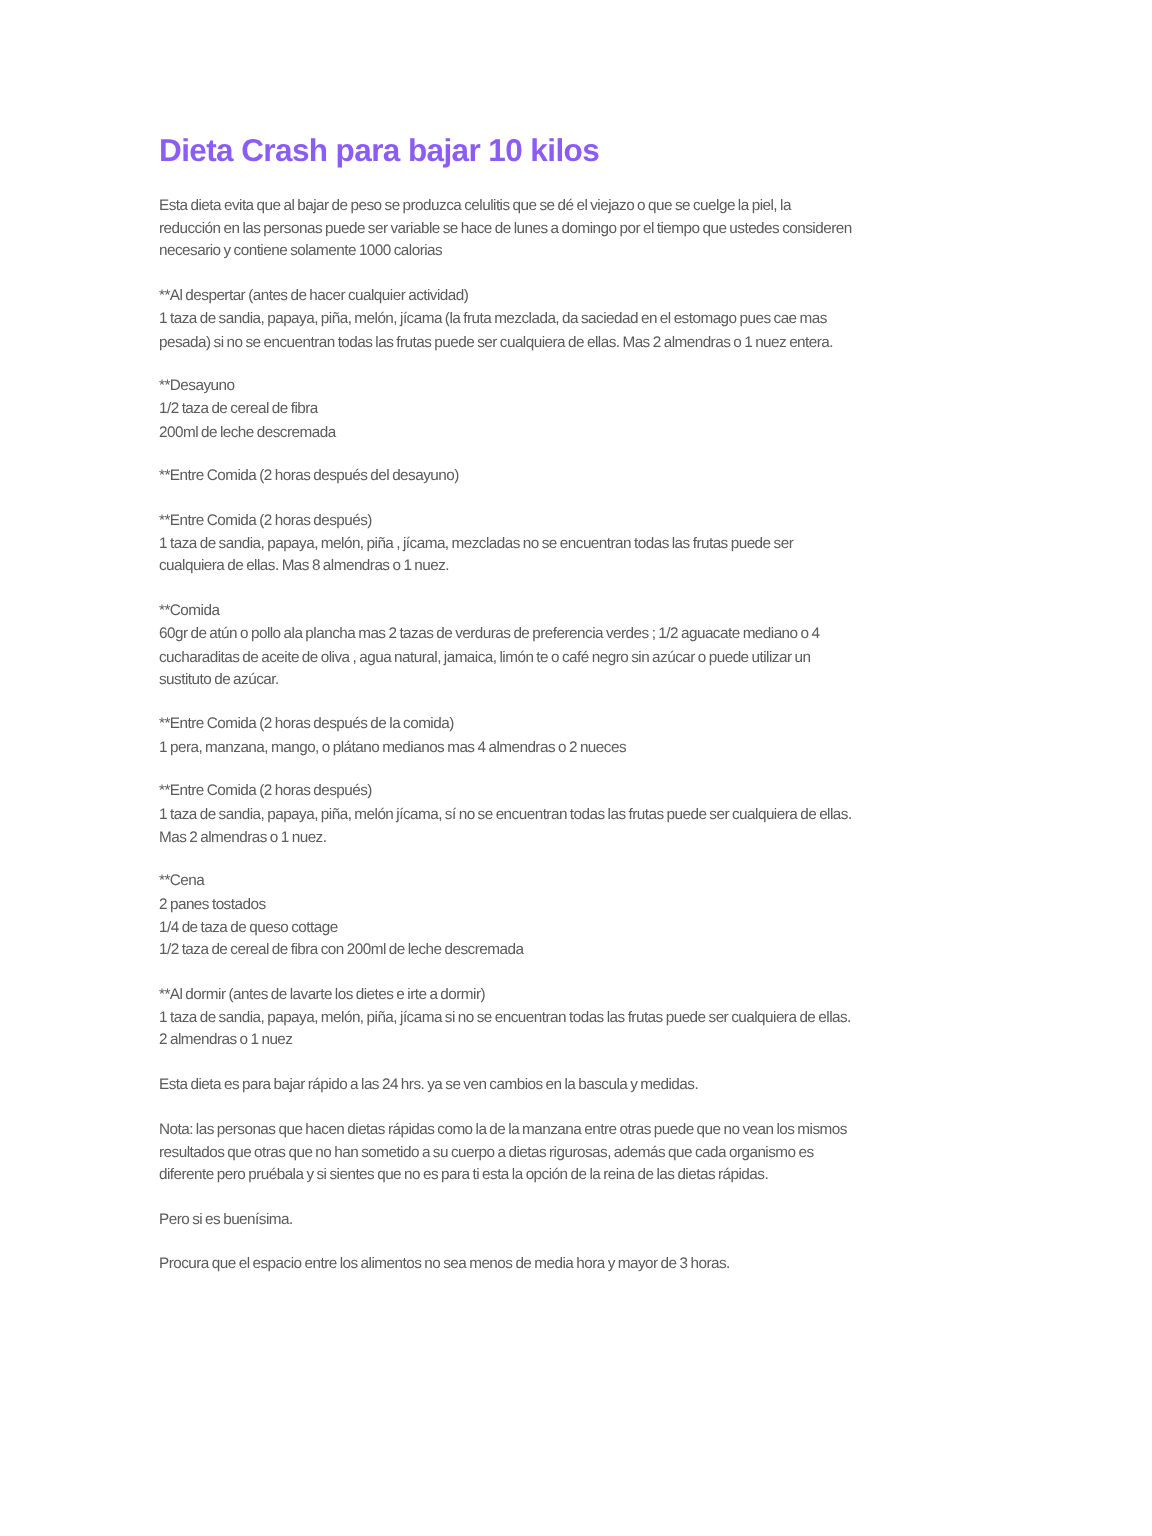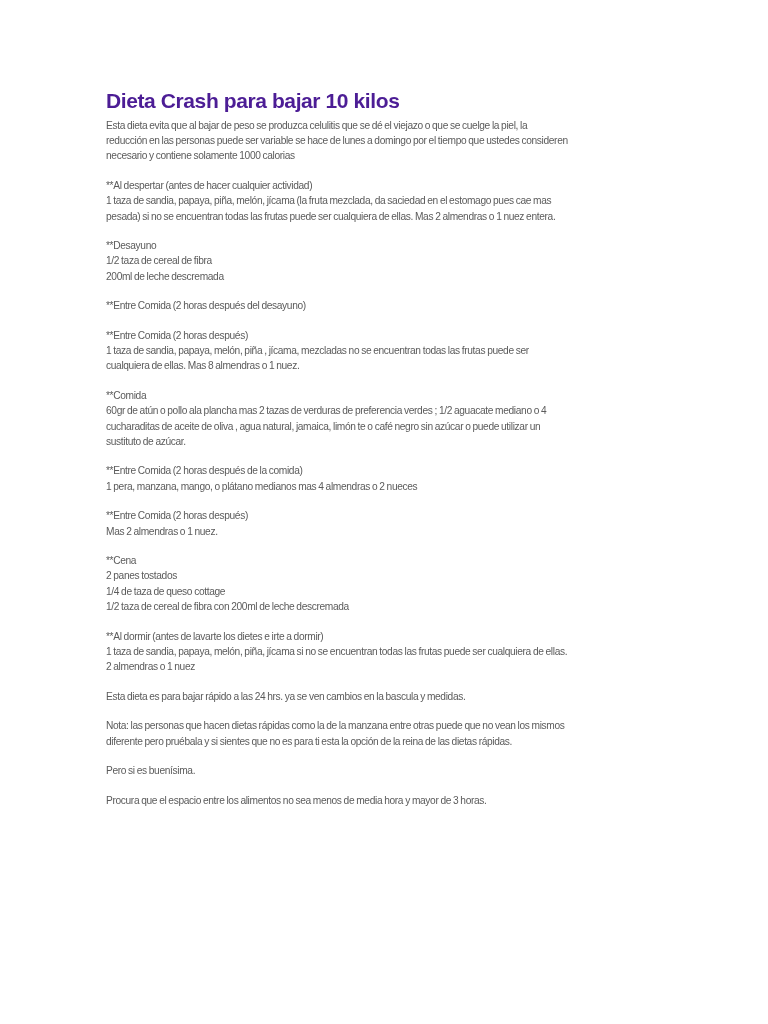--- a/index.html
+++ b/index.html
@@ -16,22 +16,22 @@
     .page {
       position: absolute;
       left: 106px;
       top: 88px;
       width: 560px;
     }
     .title {
       font-family: "Liberation Sans", sans-serif;
       font-weight: bold;
       font-size: 21px;
-      color: #4c1d95;
-      margin: 0 0 4px 0;
+      color: #8b5cf6;
+      margin: 0 0 16px 0;
       letter-spacing: -0.4px;
       line-height: 26px;
     }
     .para {
       font-family: Liberation Sans, sans-serif;
       font-size: 10.2px;
       color: #5b5b5b;
       line-height: 15.2px;
       margin: 0 0 14.5px 0;
       letter-spacing: -0.35px;
@@ -83,20 +83,21 @@
     <span class="line">sustituto de azúcar.</span>
   </p>
 
   <p class="para">
     <span class="line">**Entre Comida (2 horas después de la comida)</span>
     <span class="line">1 pera, manzana, mango, o plátano medianos mas 4 almendras o 2 nueces</span>
   </p>
 
   <p class="para">
     <span class="line">**Entre Comida (2 horas después)</span>
+    <span class="line">1 taza de sandia, papaya, piña, melón jícama, sí no se encuentran todas las frutas puede ser cualquiera de ellas.</span>
     <span class="line">Mas 2 almendras o 1 nuez.</span>
   </p>
 
   <p class="para">
     <span class="line">**Cena</span>
     <span class="line">2 panes tostados</span>
     <span class="line">1/4 de taza de queso cottage</span>
     <span class="line">1/2 taza de cereal de fibra con 200ml de leche descremada</span>
   </p>
 
@@ -105,20 +106,21 @@
     <span class="line">1 taza de sandia, papaya, melón, piña, jícama si no se encuentran todas las frutas puede ser cualquiera de ellas.</span>
     <span class="line">2 almendras o 1 nuez</span>
   </p>
 
   <p class="para">
     <span class="line">Esta dieta es para bajar rápido a las 24 hrs. ya se ven cambios en la bascula y medidas.</span>
   </p>
 
   <p class="para">
     <span class="line">Nota: las personas que hacen dietas rápidas como la de la manzana entre otras puede que no vean los mismos</span>
+    <span class="line">resultados que otras que no han sometido a su cuerpo a dietas rigurosas, además que cada organismo es</span>
     <span class="line">diferente pero pruébala y si sientes que no es para ti esta la opción de la reina de las dietas rápidas.</span>
   </p>
 
   <p class="para">
     <span class="line">Pero si es buenísima.</span>
   </p>
 
   <p class="para">
     <span class="line">Procura que el espacio entre los alimentos no sea menos de media hora y mayor de 3 horas.</span>
   </p>

